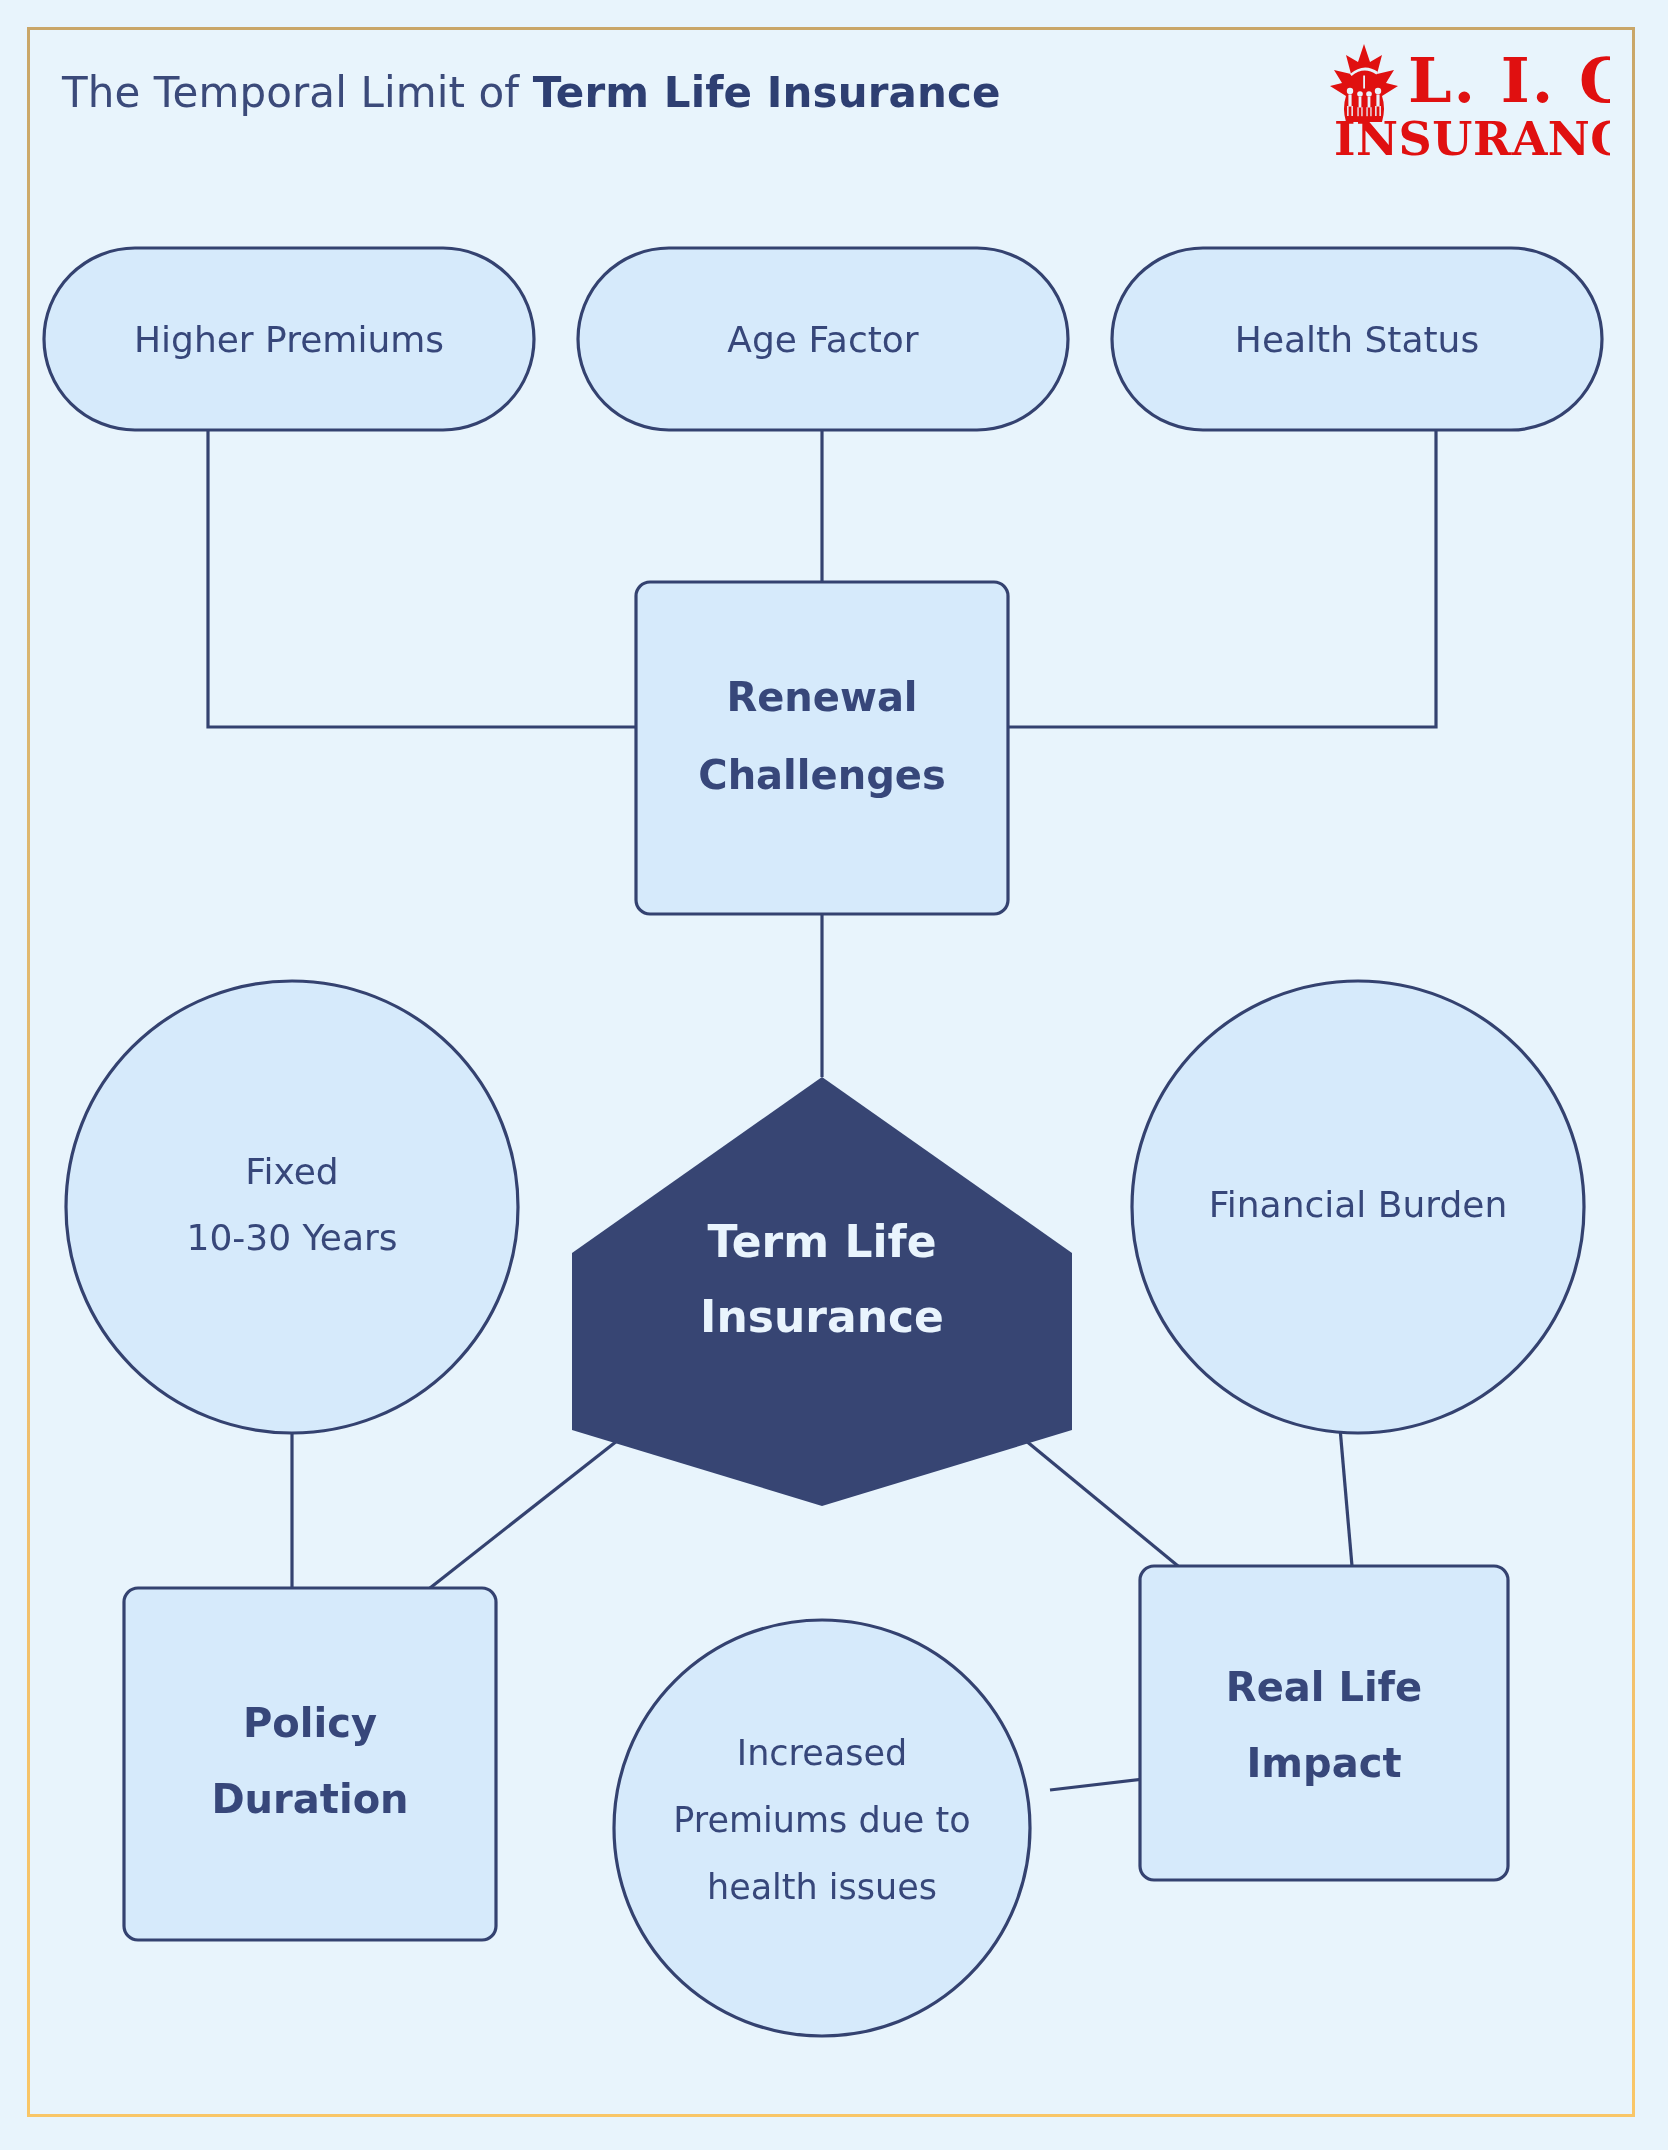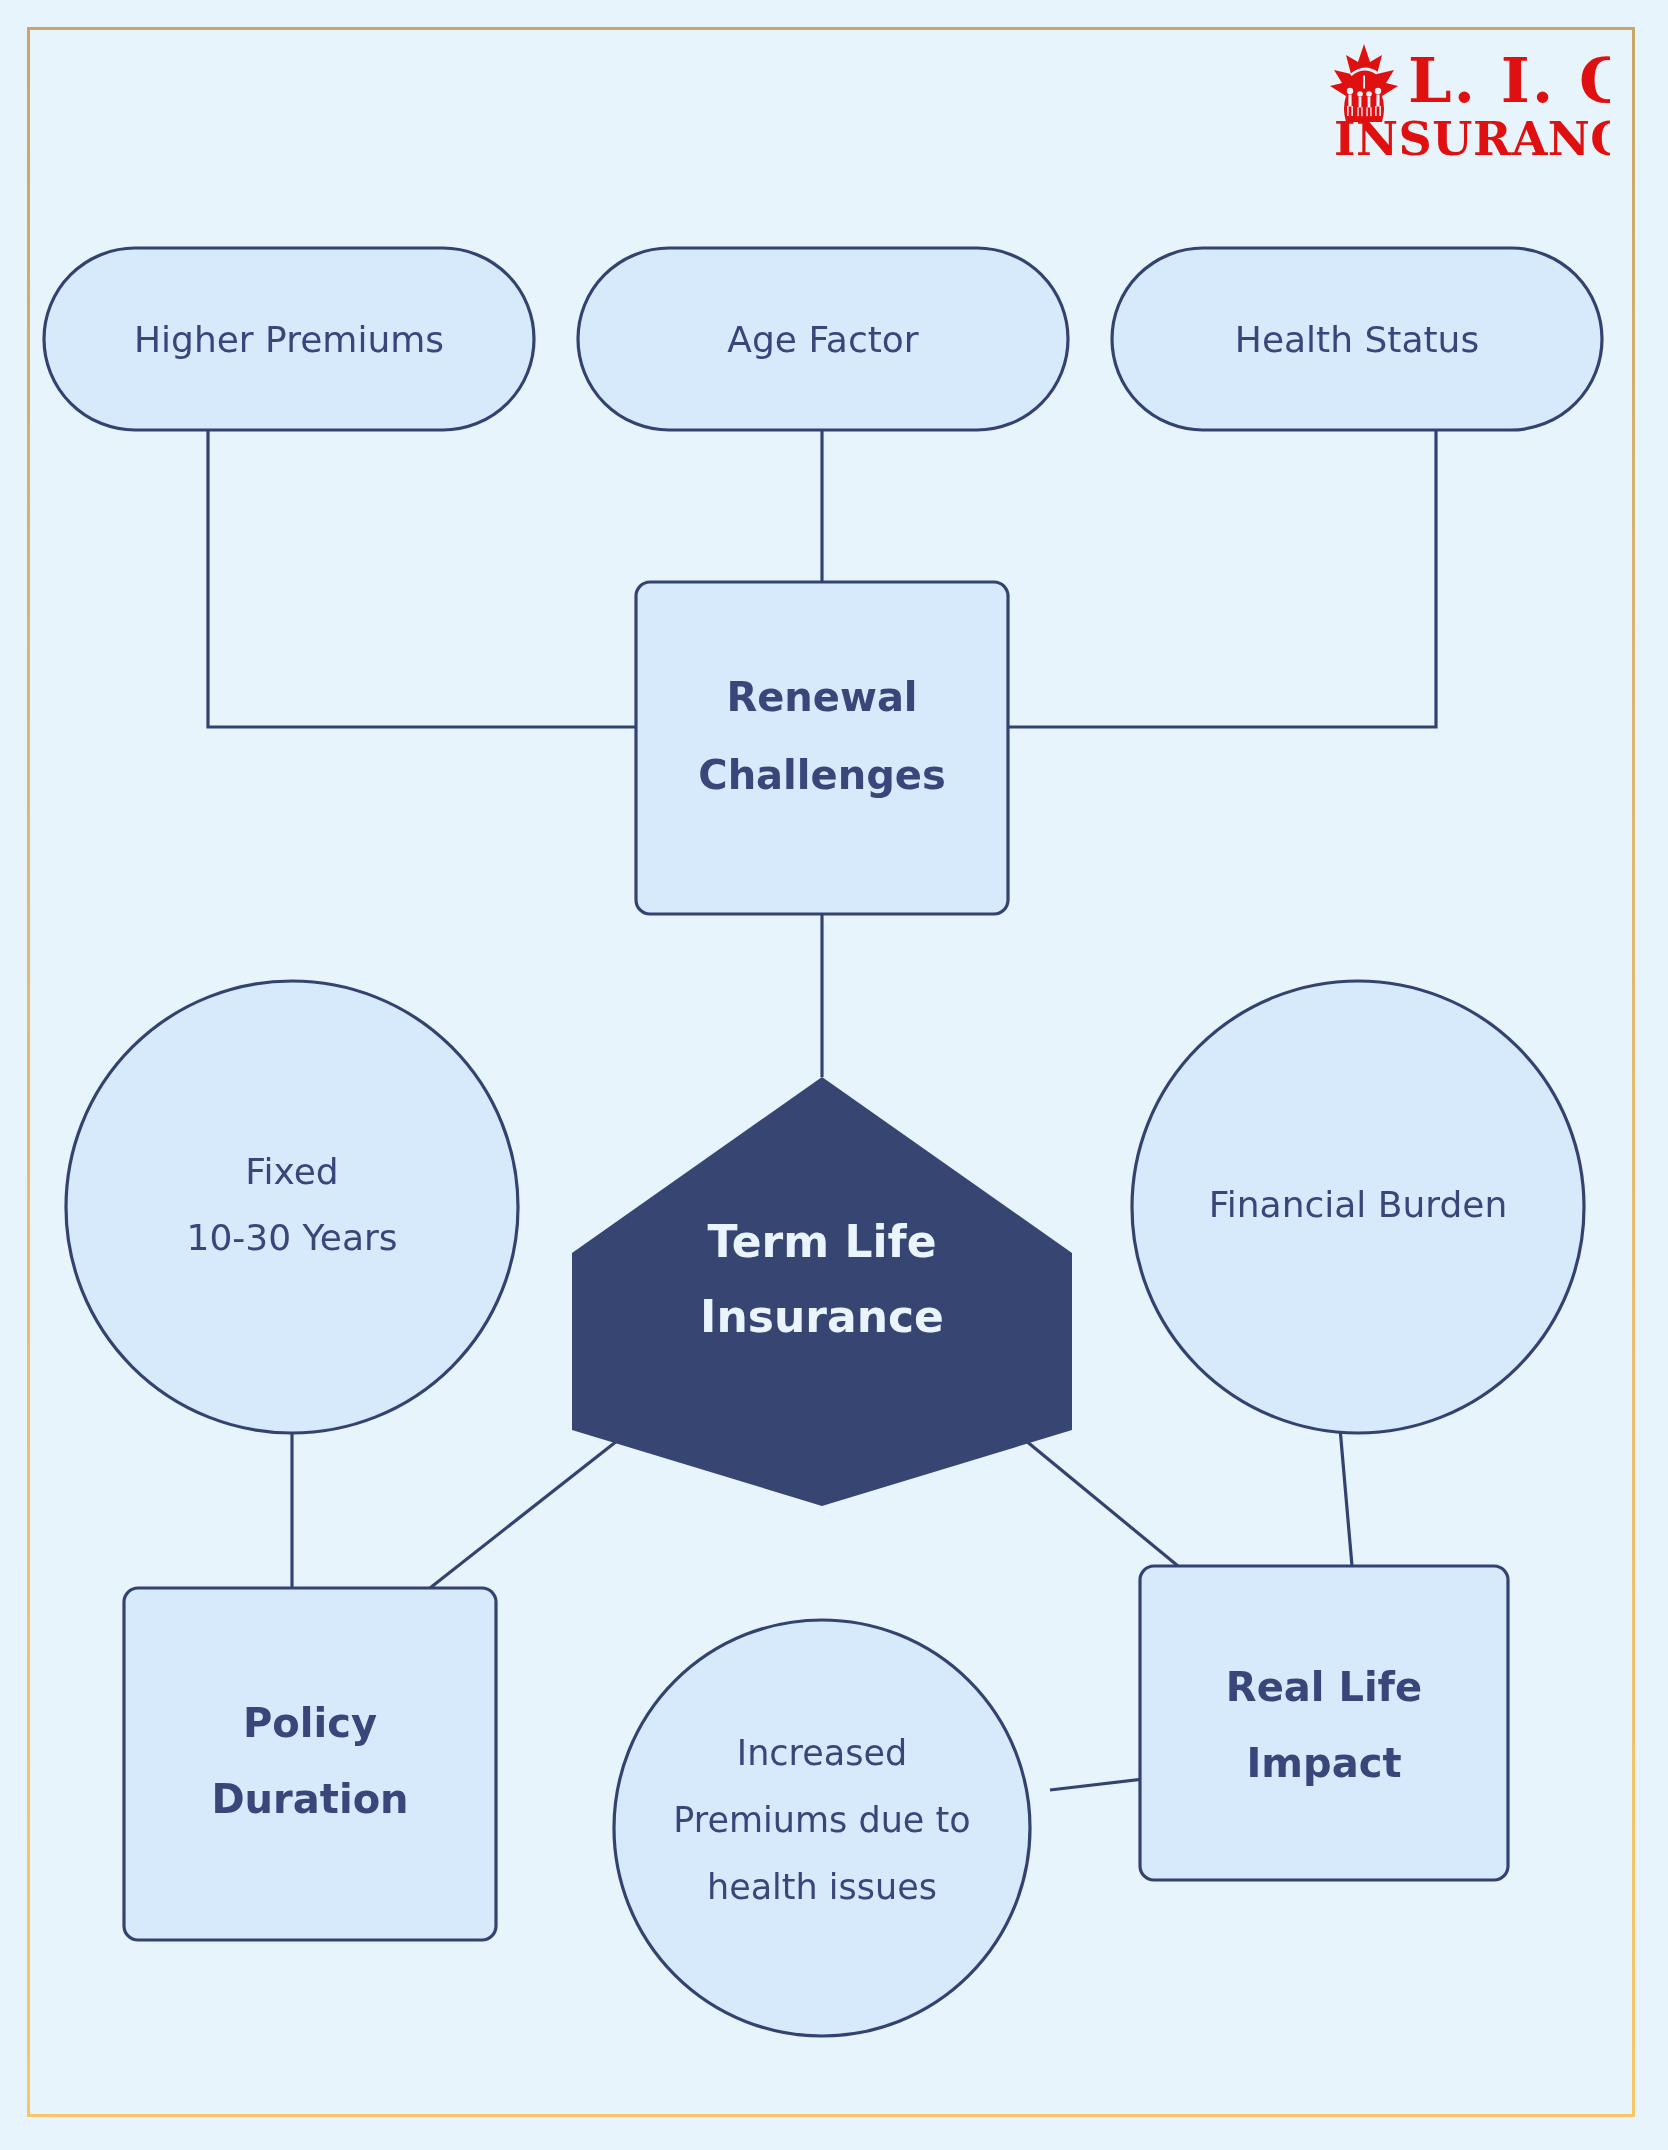--- a/index.html
+++ b/index.html
@@ -71,20 +71,23 @@
   .lbl-hex { font-size: 44px; font-weight: bold; fill: #e9f4fd; }
   .lbl-sm  { font-size: 35px; font-weight: normal; }
 </style>
 </head>
 <body>
 
 <div id="page">
 
   <div id="frame" class="grad"></div>
 
+  <div id="title">
+    <span>The Temporal Limit of </span><span class="bold">Term Life Insurance</span>
+  </div>
 
   <svg id="logo" viewBox="0 0 290 125">
     <g fill="#e01010">
       <path d="M44 8 L50 26 L62 19 L57 38 L74 34 L66 47 L78 50 L62 60 Q66 72 62 86 L26 86 Q22 72 26 60 L10 50 L22 47 L14 34 L31 38 L26 19 L38 26 Z"></path>
       <g fill="#e8f4fc">
         <path d="M30 38 q14 -12 28 -2 l-1.6 2.6 q-12.5 -8.8 -24.8 1.4 Z"></path>
         <rect x="43.2" y="39.5" width="1.8" height="13"></rect>
         <circle cx="30" cy="55" r="3.2"></circle>
         <rect x="28.4" y="58.5" width="3.2" height="12"></rect>
         <rect x="27.1" y="70" width="1.5" height="10"></rect>

